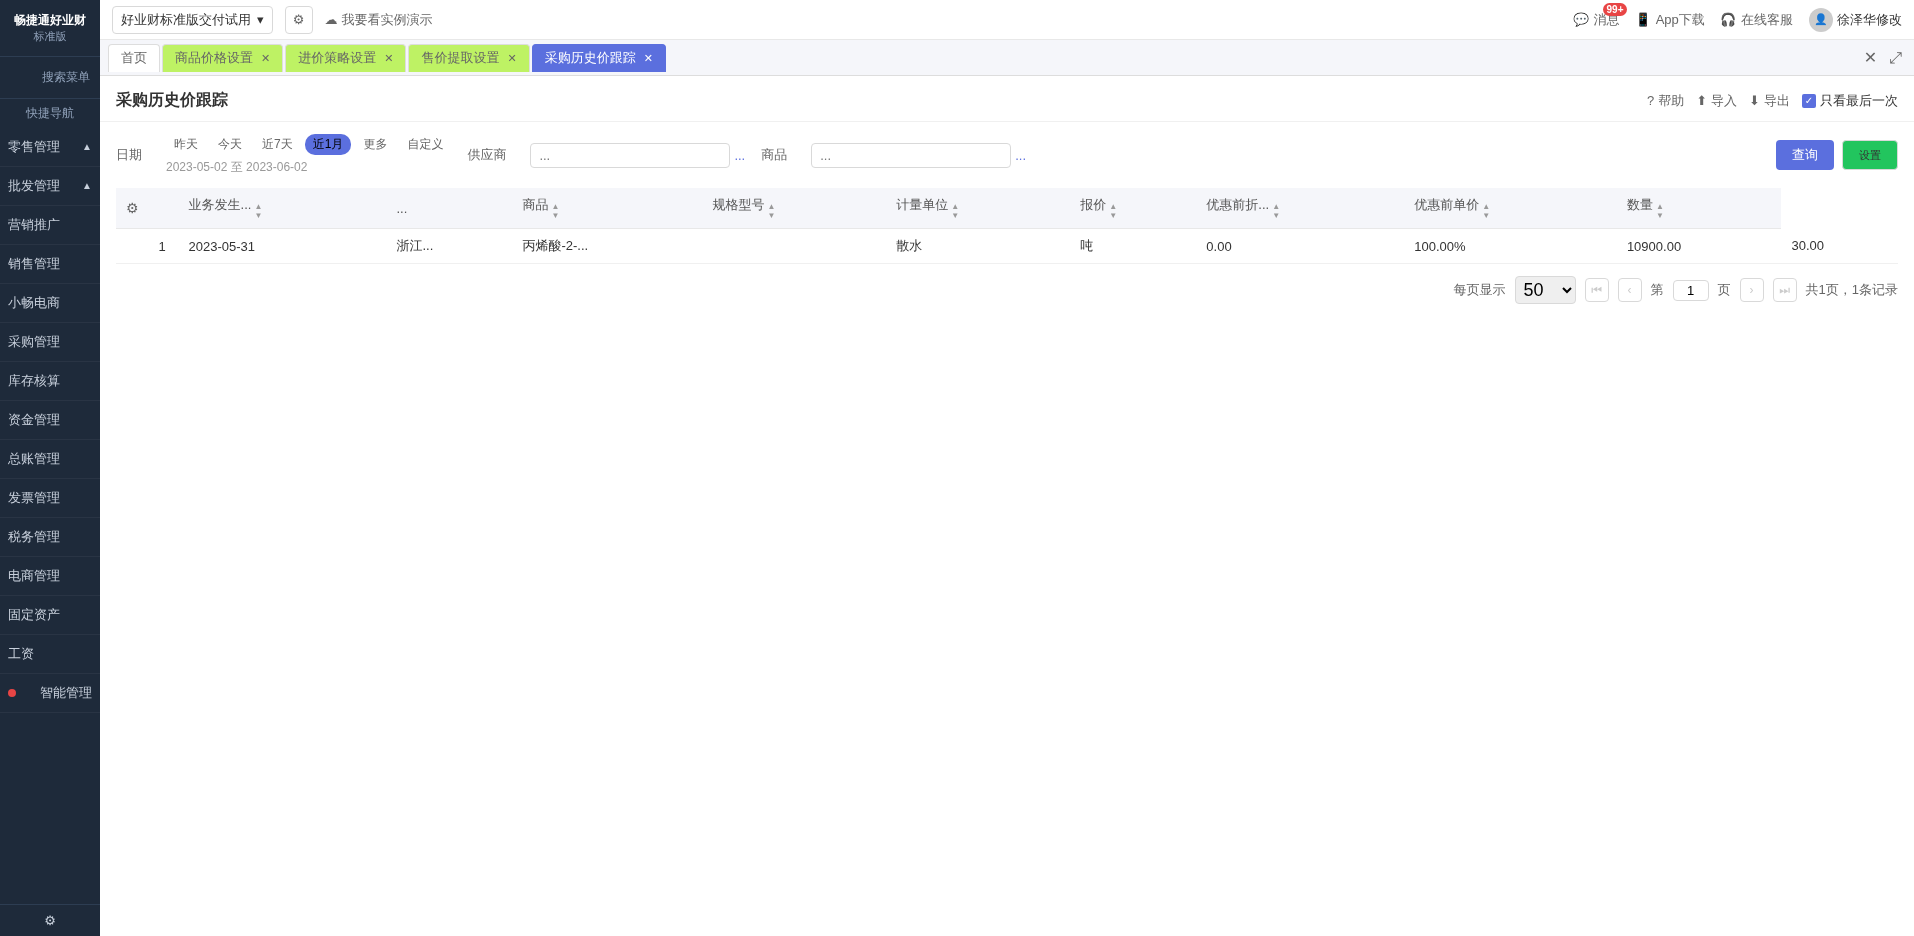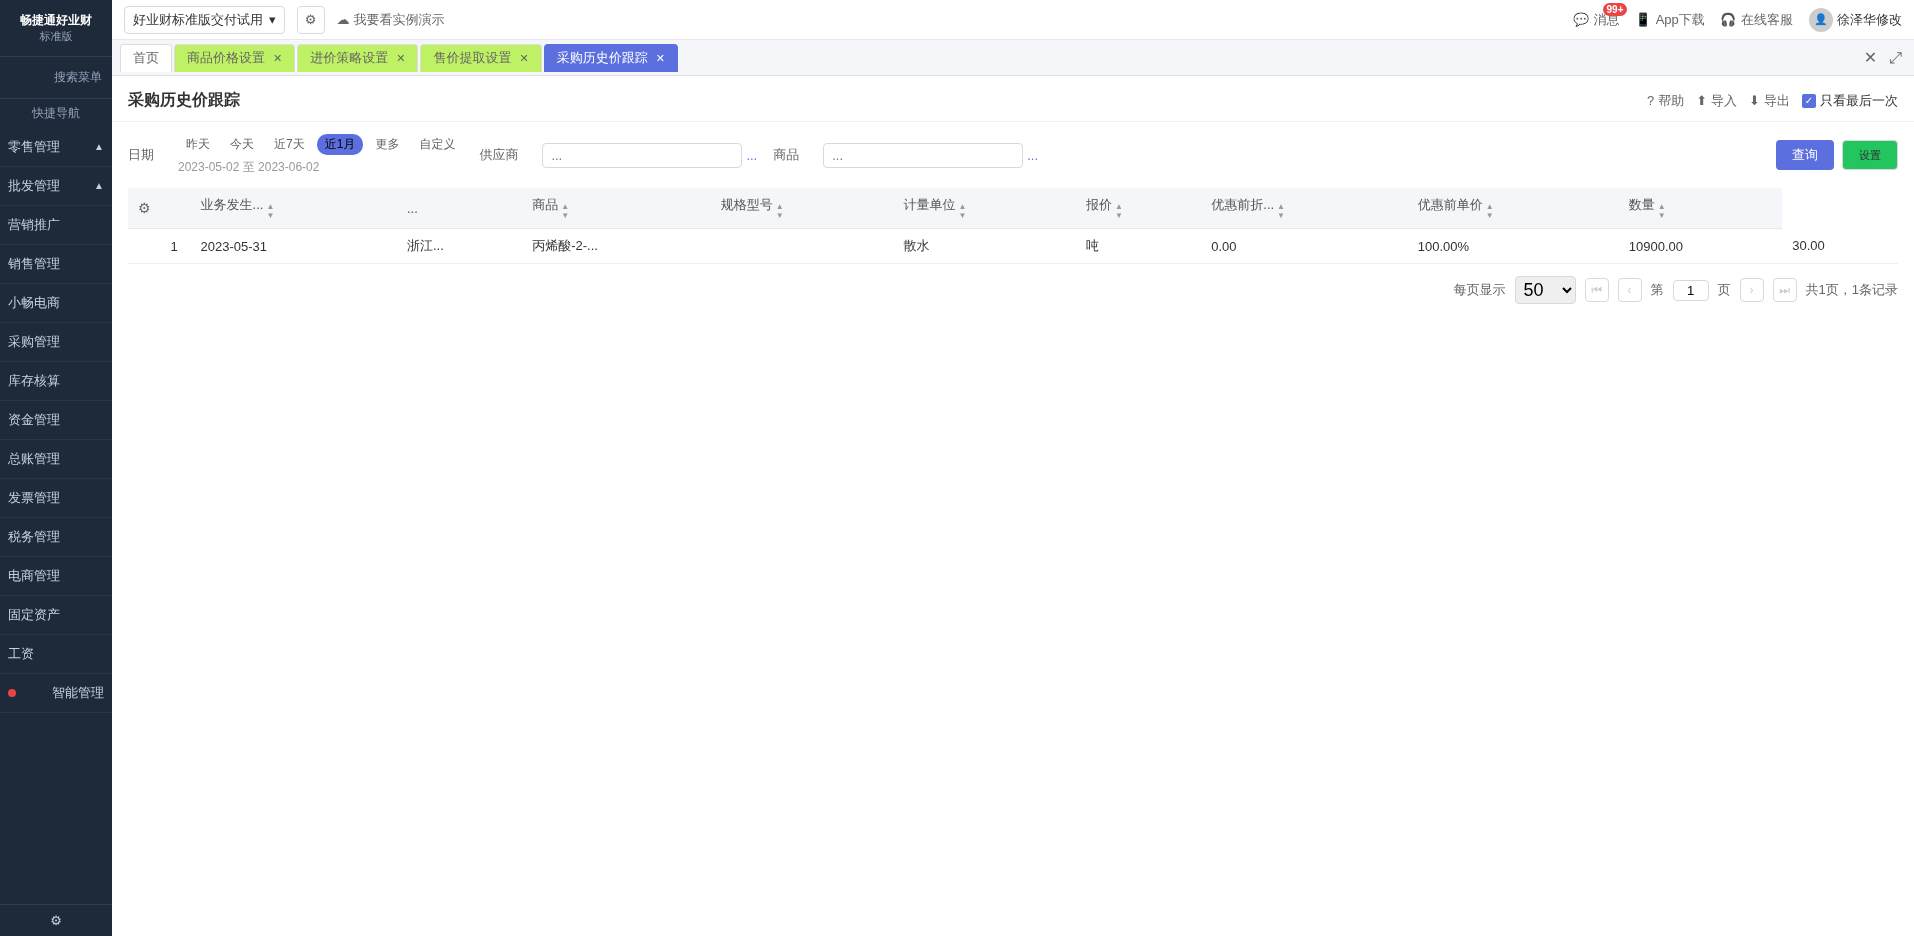--- a/index.html
+++ b/index.html
@@ -1,19 +1,19 @@
 <!DOCTYPE html>
 <html><head>
   <meta charset="utf-8">
   <style>
     * { margin: 0; padding: 0; box-sizing: border-box; }
     body { font-family: 'Microsoft YaHei', sans-serif; font-size: 13px; color: #333; background: #f0f2f5; display: flex; height: 936px; overflow: hidden; }
 
     
-    .sidebar { width: 112px; background: #1e2a3a; color: #c8d0dc; display: flex; flex-direction: column; height: 100%; flex-shrink: 0; }
+    .sidebar { width: 100px; background: #1e2a3a; color: #c8d0dc; display: flex; flex-direction: column; height: 100%; flex-shrink: 0; }
     .sidebar-logo { padding: 12px 8px; text-align: center; border-bottom: 1px solid #2d3d52; }
     .sidebar-logo .logo-title { font-size: 12px; color: #fff; font-weight: bold; line-height: 1.4; }
     .sidebar-logo .logo-sub { font-size: 11px; color: #8fa0b8; }
     .sidebar-search { padding: 8px 10px; border-bottom: 1px solid #2d3d52; }
     .sidebar-search span { font-size: 12px; color: #8fa0b8; cursor: pointer; display: block; text-align: right; padding: 4px 0; }
     .sidebar-nav-item { padding: 6px 10px; font-size: 12px; color: #8fa0b8; cursor: pointer; text-align: center; }
     .sidebar-menu-item { padding: 10px 8px; font-size: 13px; color: #c8d0dc; cursor: pointer; display: flex; align-items: center; justify-content: space-between; border-bottom: 1px solid rgba(255,255,255,0.05); }
     .sidebar-menu-item .arrow { font-size: 10px; }
     .sidebar-dot { width: 8px; height: 8px; background: #e84545; border-radius: 50%; display: inline-block; margin-right: 4px; }
     .sidebar-bottom { margin-top: auto; border-top: 1px solid #2d3d52; padding: 8px; text-align: center; }

